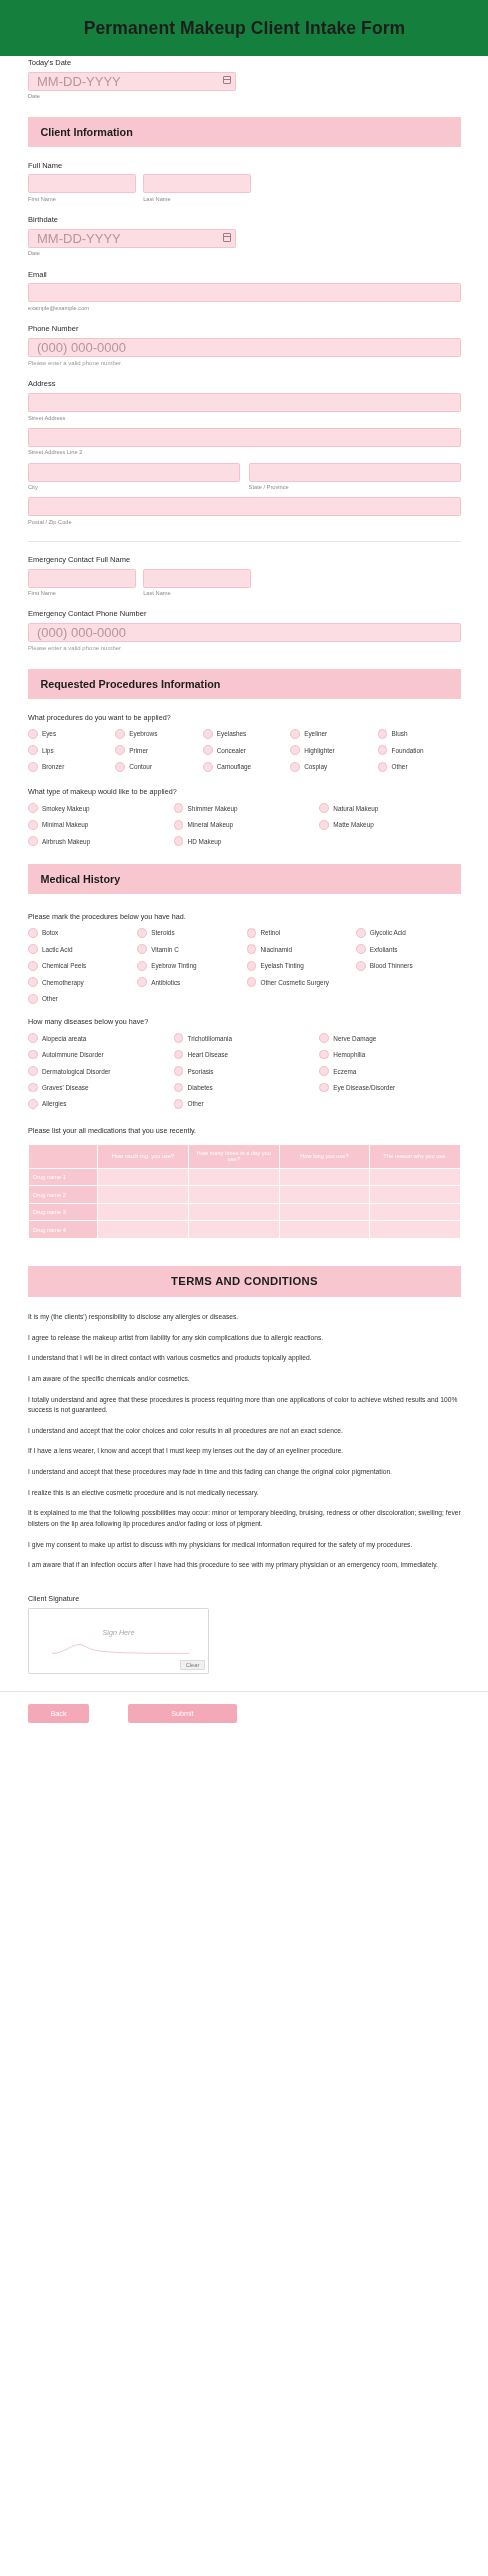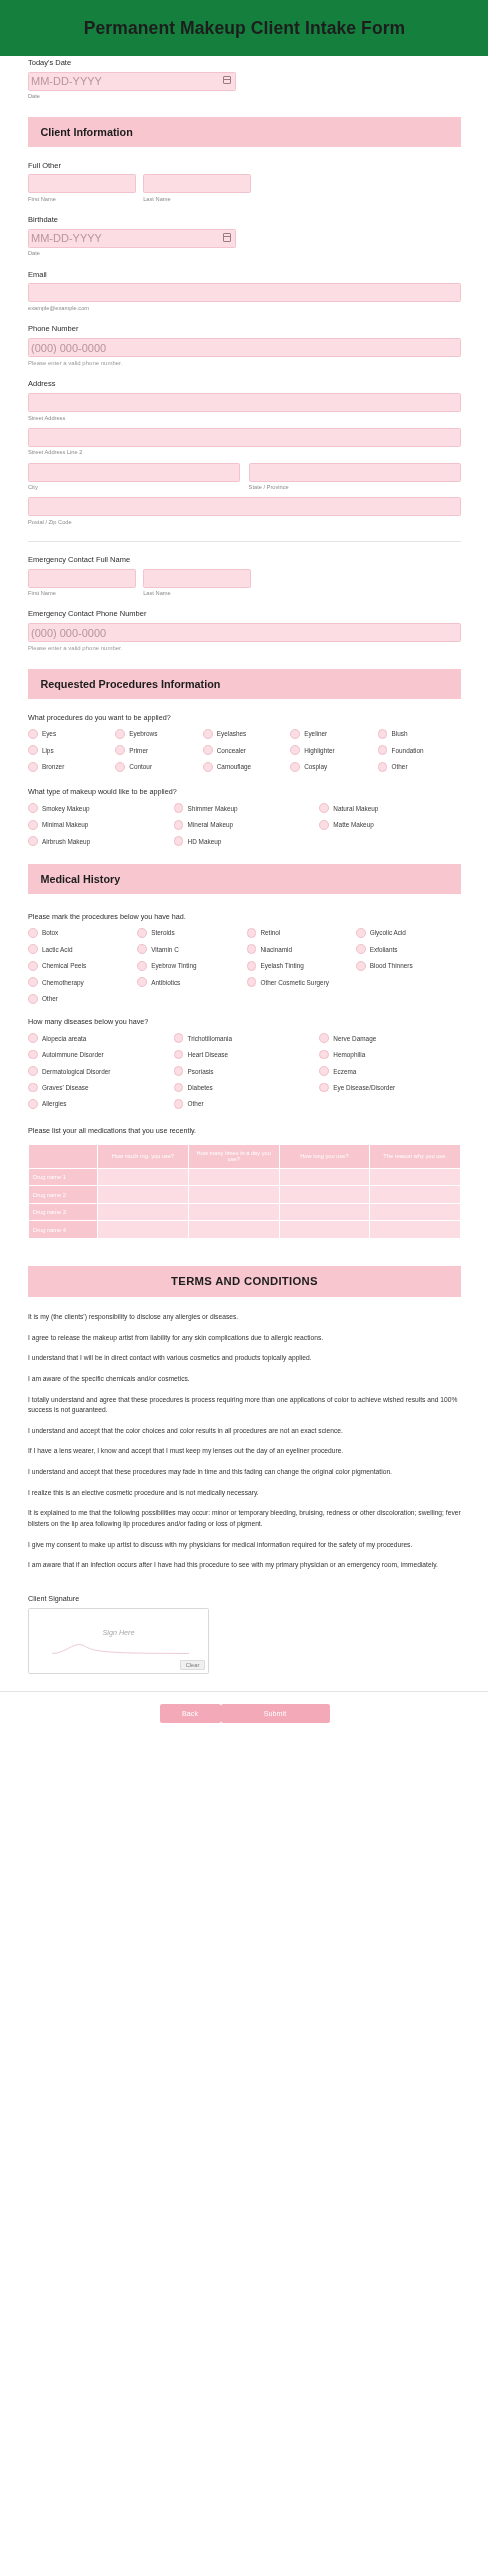--- a/index.html
+++ b/index.html
@@ -67,22 +67,22 @@
     font-size: 6px;
     color: #9a9a9a;
     margin-top: 3.1px;
   }
   input.txt {
     width: 100%;
     height: 19px;
     background: #fbdde3;
     border: 0.5px solid #f2c3cc;
     border-radius: 1.5px;
-    padding: 0 2px;
-    font-size: 11px;
+    padding: 0 8px;
+    font-size: 13px;
     color: #333;
     font-family: "Liberation Sans", sans-serif;
   }
   input.txt::placeholder { color: #b9949b; }
   .row2 { display: flex; gap: 7.2px; }
   .row2 > div { width: 108px; }
   .date-wrap { position: relative; width: 208px; }
   .date-wrap input { padding-right: 16.5px; }
   .cal-icon {
     position: absolute; right: 4.6px; top: 4.6px;
@@ -206,23 +206,24 @@
   }
 
   
   .footer-sep {
     border: none;
     border-top: 0.5px solid #e4e4e4;
     margin: 17.5px 0 0 0;
   }
   .footer {
     display: flex;
-    justify-content: center;
+    justify-content: flex-start;
     align-items: center;
     padding: 11.3px 28px 0 28px;
+    gap: 39px;
   }
   .btn {
     border: none;
     border-radius: 2.1px;
     font-size: 7.2px;
     color: #ffffff;
     cursor: pointer;
     font-family: "Liberation Sans", sans-serif;
   }
   .btn-back {
@@ -252,21 +253,21 @@
         <span class="cal-icon"></span>
       </div>
       <div class="sub-label">Date</div>
     </div>
 
     <div class="section-bar">
       <h2>Client Information</h2>
     </div>
 
     <div class="field">
-      <label class="field-label">Full Other</label>
+      <label class="field-label">Full Name</label>
       <div class="row2">
         <div>
           <input class="txt" type="text" style="">
           <div class="sub-label">First Name</div>
         </div>
         <div>
           <input class="txt" type="text" style="">
           <div class="sub-label">Last Name</div>
         </div>
       </div>

